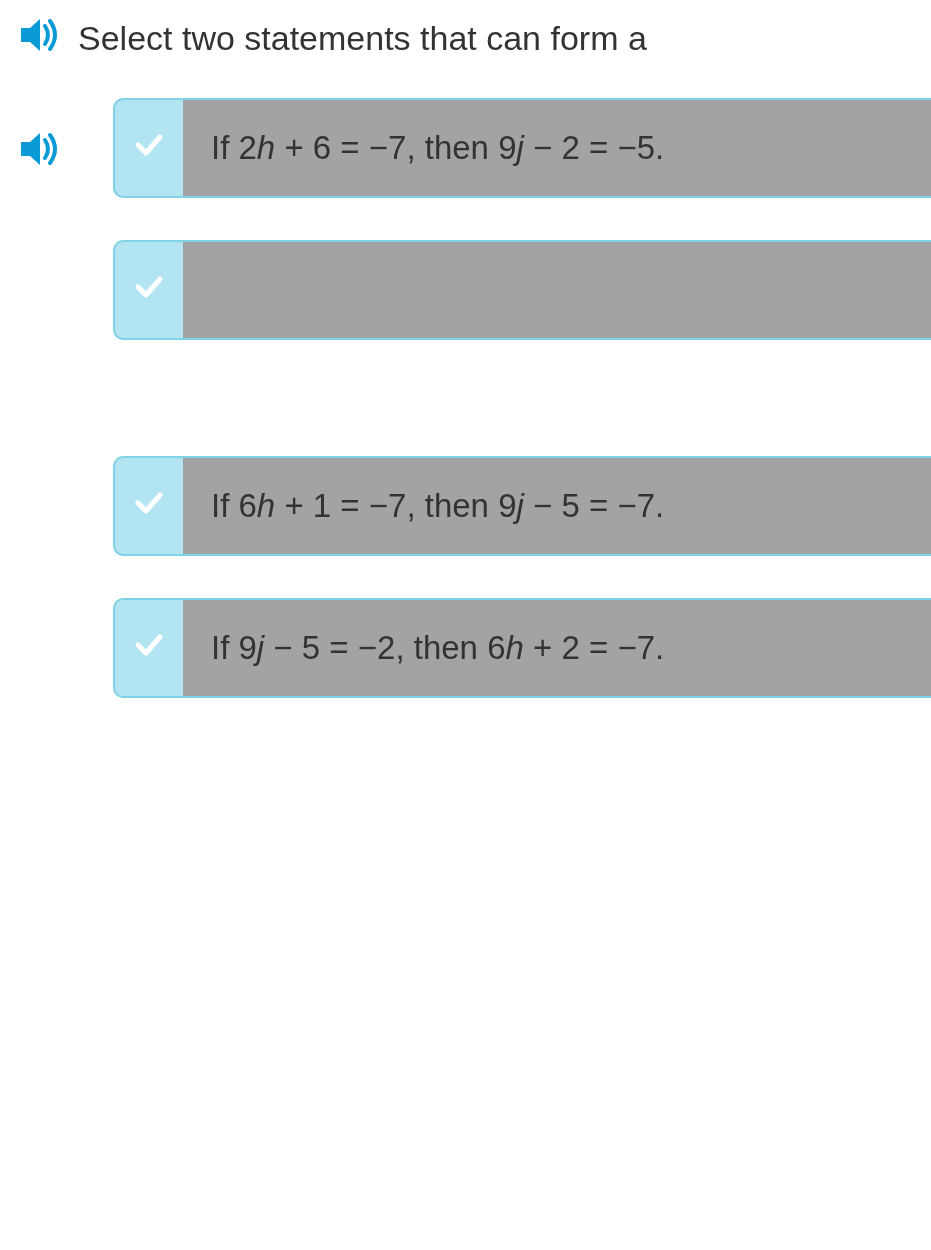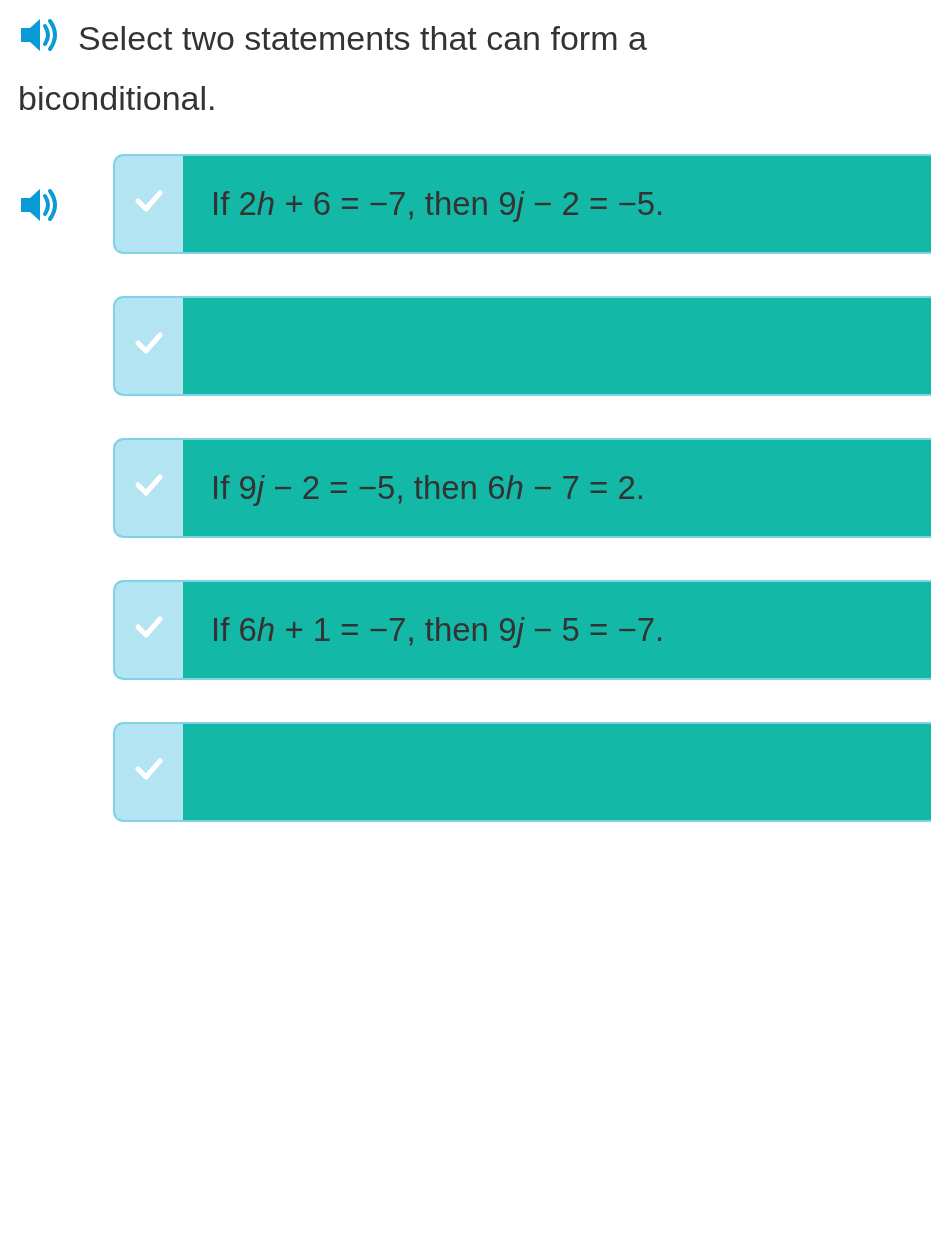--- a/index.html
+++ b/index.html
@@ -44,21 +44,21 @@
   }
   .option-card {
     display: flex;
     flex: 1;
     border: 2px solid #7fd3e6;
     border-right: none;
     border-top-left-radius: 10px;
     border-bottom-left-radius: 10px;
     overflow: hidden;
     min-height: 100px;
-    background: #14b8a6;
+    background: #a3a3a3;
   }
   .option-check {
     width: 68px;
     background: #b3e4f2;
     display: flex;
     align-items: center;
     justify-content: center;
     flex-shrink: 0;
   }
   .option-text {
@@ -78,21 +78,20 @@
 
   <div class="question-text">
     <span class="speaker-icon inline-speaker">
       <svg width="46" height="38" viewBox="0 0 46 38">
         <path d="M3 12 L12 12 L22 3 L22 35 L12 26 L3 26 Z" fill="#0a9bd6"></path>
         <path d="M27 10 Q33 19 27 28" stroke="#0a9bd6" stroke-width="4" fill="none" stroke-linecap="round"></path>
         <path d="M32 5 Q42 19 32 33" stroke="#0a9bd6" stroke-width="4" fill="none" stroke-linecap="round"></path>
       </svg>
     </span><span>Select two statements that can form a</span>
     <br>
-    <span>biconditional.</span>
   </div>
 
   <div class="options-area">
 
   <div class="option-row">
         <div class="left-gutter">
           <span><svg width="46" height="38" viewBox="0 0 46 38">
               <path d="M3 12 L12 12 L22 3 L22 35 L12 26 L3 26 Z" fill="#0a9bd6"></path>
               <path d="M27 10 Q33 19 27 28" stroke="#0a9bd6" stroke-width="4" fill="none" stroke-linecap="round"></path>
               <path d="M32 5 Q42 19 32 33" stroke="#0a9bd6" stroke-width="4" fill="none" stroke-linecap="round"></path>
@@ -112,45 +111,38 @@
         <div class="option-card">
           <div class="option-check">
             <span><svg width="34" height="34" viewBox="0 0 34 34">
                 <path d="M6 18 L14 26 L28 10" stroke="#ffffff" stroke-width="5" fill="none" stroke-linecap="round" stroke-linejoin="round"></path>
               </svg></span>
           </div>
         </div>
       </div>
       <div class="option-row">
         <div class="left-gutter"></div>
-        <div class="option-card">
-          <div class="option-check">
-            <span><svg width="34" height="34" viewBox="0 0 34 34">
-                <path d="M6 18 L14 26 L28 10" stroke="#ffffff" stroke-width="5" fill="none" stroke-linecap="round" stroke-linejoin="round"></path>
-              </svg></span>
-          </div>
-          <div class="option-text"><span>If 9</span><span class="mi">j</span><span> − 2 = −5, then 6</span><span class="mi">h</span><span> − 7 = 2.</span></div>
-        </div>
       </div>
       <div class="option-row">
         <div class="left-gutter"></div>
         <div class="option-card">
           <div class="option-check">
             <span><svg width="34" height="34" viewBox="0 0 34 34">
                 <path d="M6 18 L14 26 L28 10" stroke="#ffffff" stroke-width="5" fill="none" stroke-linecap="round" stroke-linejoin="round"></path>
               </svg></span>
           </div>
           <div class="option-text"><span>If 6</span><span class="mi">h</span><span> + 1 = −7, then 9</span><span class="mi">j</span><span> − 5 = −7.</span></div>
         </div>
       </div>
       <div class="option-row">
         <div class="left-gutter"></div>
         <div class="option-card">
           <div class="option-check">
             <span><svg width="34" height="34" viewBox="0 0 34 34">
                 <path d="M6 18 L14 26 L28 10" stroke="#ffffff" stroke-width="5" fill="none" stroke-linecap="round" stroke-linejoin="round"></path>
               </svg></span>
           </div>
+          <div class="option-text"><span>If 9</span><span class="mi">j</span><span> − 5 = −2, then 6</span><span class="mi">h</span><span> + 2 = −7.</span></div>
         </div>
       </div>
     </div>
 
 </div>
 
 </body></html>

